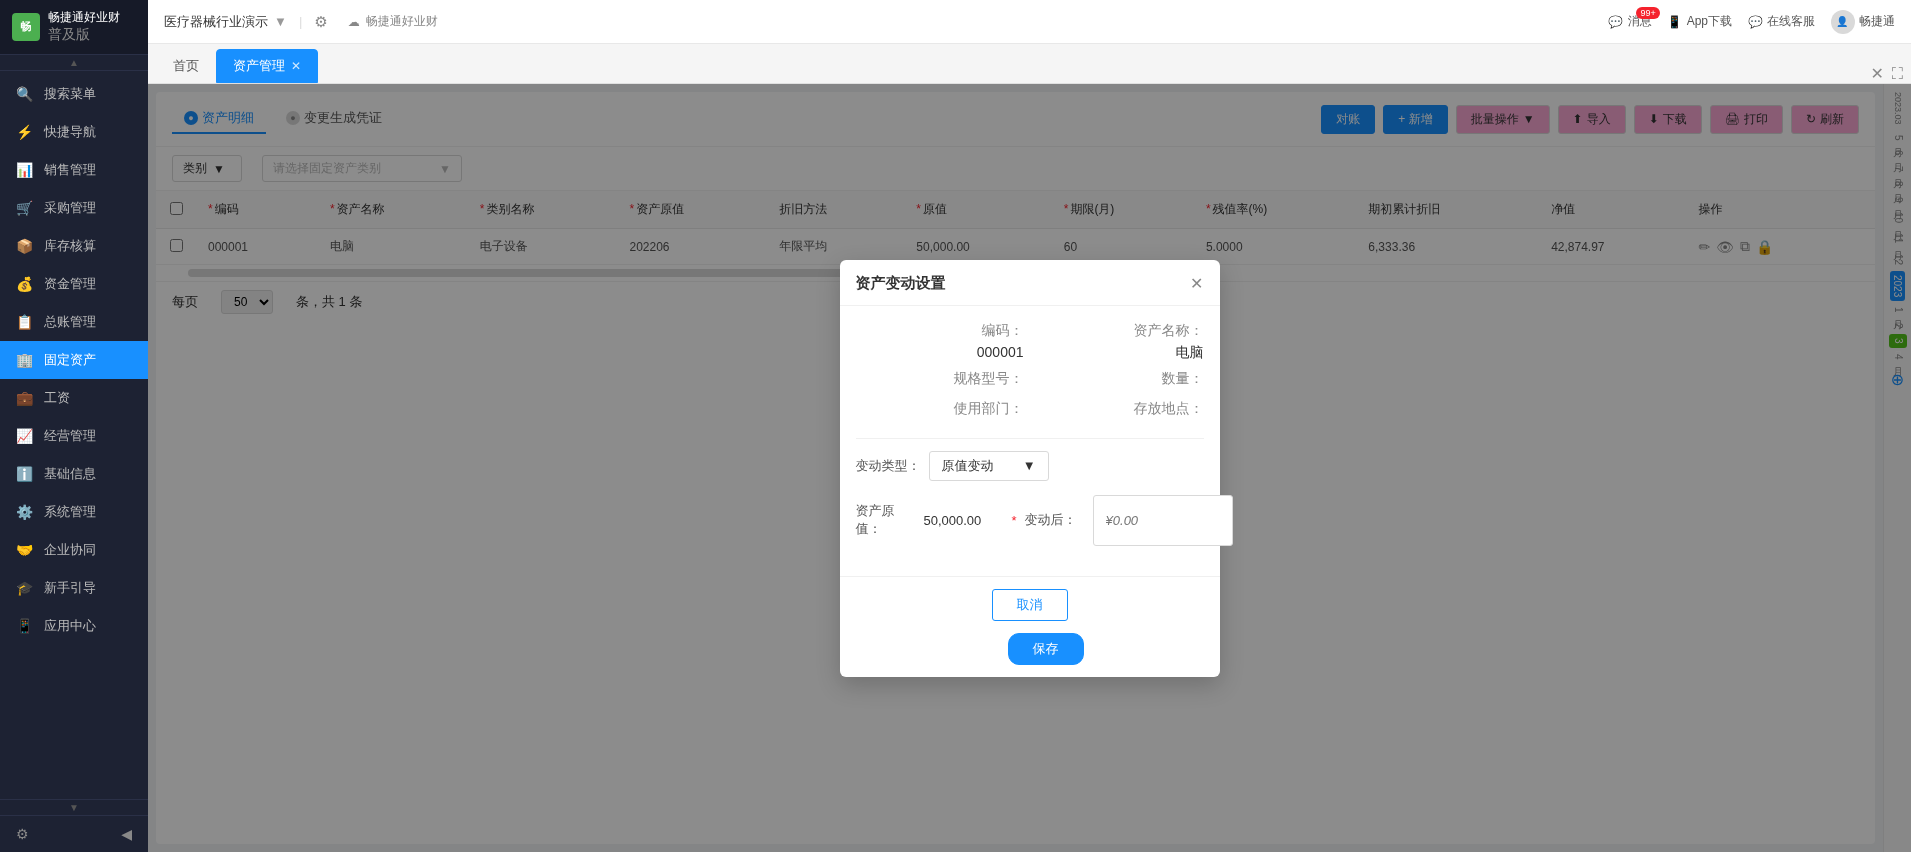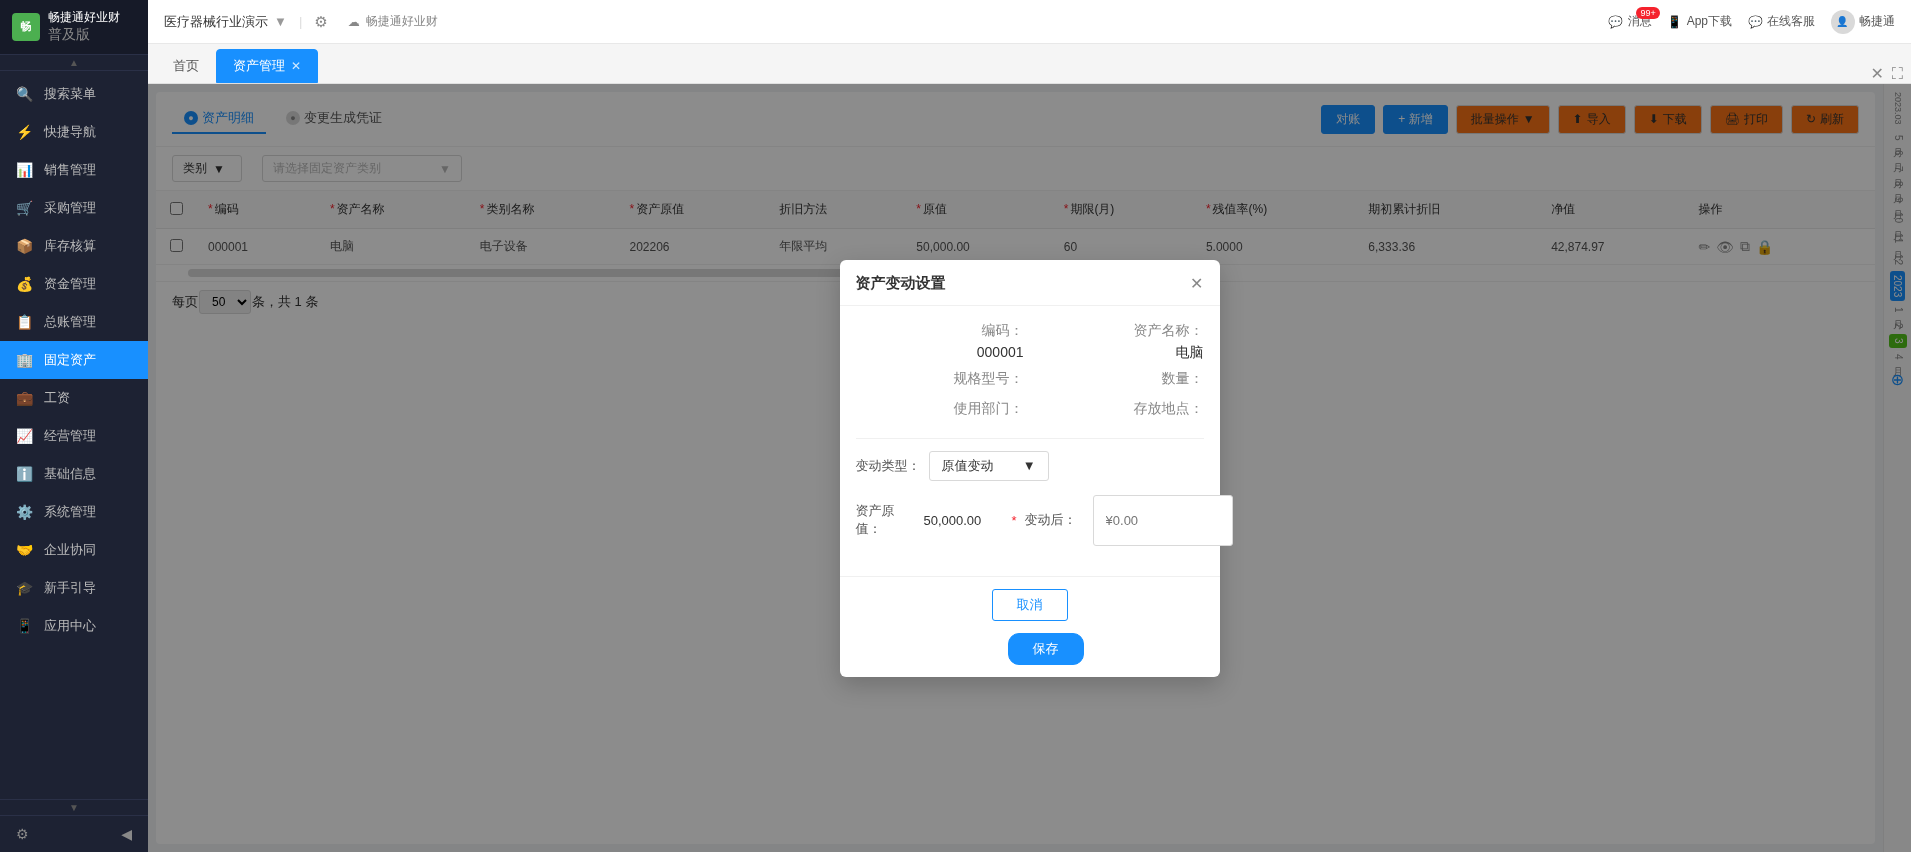--- a/index.html
+++ b/index.html
@@ -44,21 +44,21 @@
 
     
     .content { flex: 1; display: flex; overflow: hidden; position: relative; }
 
     
     .page-content { flex: 1; overflow: auto; background: #f0f2f5; padding: 0; }
     .page-inner { background: #fff; margin: 8px; border-radius: 4px; min-height: calc(100% - 16px); }
 
     
     .toolbar { padding: 12px 16px; display: flex; align-items: center; gap: 8px; border-bottom: 1px solid #f0f0f0; }
-    .btn { padding: 5px 14px; border: 1px solid #d9d9d9; background: #f97316; border-radius: 3px; cursor: pointer; font-size: 12px; display: flex; align-items: center; gap: 4px; color: #333; }
+    .btn { padding: 5px 14px; border: 1px solid #d9d9d9; background: #f9a8d4; border-radius: 3px; cursor: pointer; font-size: 12px; display: flex; align-items: center; gap: 4px; color: #333; }
     .btn-primary { background: #1890ff; border-color: #1890ff; color: #fff; }
     .btn-tab { padding: 5px 12px; background: transparent; border: none; border-bottom: 2px solid transparent; cursor: pointer; font-size: 13px; color: #555; display: flex; align-items: center; gap: 6px; }
     .btn-tab.active { border-bottom-color: #1890ff; color: #1890ff; }
 
     
     .filter-row { padding: 8px 16px; display: flex; align-items: center; gap: 20px; border-bottom: 1px solid #f0f0f0; }
     .filter-select { padding: 4px 10px; border: 1px solid #d9d9d9; border-radius: 3px; font-size: 12px; background: #fff; cursor: pointer; display: flex; align-items: center; gap: 6px; min-width: 70px; }
     .filter-input { padding: 4px 10px; border: 1px solid #d9d9d9; border-radius: 3px; font-size: 12px; background: #fff; min-width: 200px; display: flex; align-items: center; gap: 6px; color: #bbb; }
 
     
@@ -76,21 +76,21 @@
     .subtotal-row td { background: #f9f9f9; color: #333; }
     .subtotal-label { color: #1890ff; font-size: 11px; }
 
     
     .right-sidebar { width: 28px; background: #f7f7f7; border-left: 1px solid #e8e8e8; display: flex; flex-direction: column; align-items: center; padding: 4px 0; gap: 2px; flex-shrink: 0; }
     .cal-item { font-size: 10px; color: #888; writing-mode: vertical-rl; cursor: pointer; padding: 4px 2px; text-align: center; }
     .cal-item.highlight { background: #1890ff; color: #fff; border-radius: 3px; }
     .cal-item.today { background: #52c41a; color: #fff; border-radius: 3px; }
 
     
-    .bottom-bar { padding: 8px 16px; border-top: 1px solid #f0f0f0; display: flex; align-items: center; gap: 1px; background: #fff; }
+    .bottom-bar { padding: 8px 16px; border-top: 1px solid #f0f0f0; display: flex; align-items: center; gap: 23px; background: #fff; }
     .page-select { padding: 3px 8px; border: 1px solid #d9d9d9; border-radius: 3px; font-size: 12px; }
 
     
     .scroll-track { margin: 0 16px; }
     .scroll-thumb { height: 8px; background: #d9d9d9; border-radius: 4px; width: 55%; }
 
     
     .overlay { position: absolute; top: 0; left: 0; right: 0; bottom: 0; background: rgba(0,0,0,0.45); z-index: 100; display: flex; align-items: center; justify-content: center; }
 
     
@@ -101,21 +101,21 @@
     .dialog-body { padding: 16px; }
     .dialog-info-grid { display: grid; grid-template-columns: 1fr 1fr; gap: 8px 12px; margin-bottom: 16px; }
     .dialog-info-item { display: flex; align-items: flex-end; gap: 4px; font-size: 14px; flex-direction: column; }
     .dialog-info-label { color: #888; }
     .dialog-info-value { color: #333; font-weight: 500; }
     .dialog-divider { border: none; border-top: 1px solid #f0f0f0; margin: 12px 0; }
     .dialog-field { display: flex; align-items: center; gap: 8px; margin-bottom: 14px; }
     .dialog-field-label { color: #555; font-size: 13px; min-width: 60px; }
     .dialog-field-value { color: #333; font-size: 13px; min-width: 80px; }
     .dialog-select { padding: 5px 12px; border: 1px solid #d9d9d9; border-radius: 3px; font-size: 13px; background: #fff; cursor: pointer; display: flex; align-items: center; gap: 8px; min-width: 120px; }
-    .dialog-input { padding: 17px 12px; border: 1px solid #d9d9d9; border-radius: 3px; font-size: 13px; background: #fff; min-width: 140px; flex: 1; outline: none; color: #ec4899; }
+    .dialog-input { padding: 17px 12px; border: 1px solid #d9d9d9; border-radius: 3px; font-size: 13px; background: #fff; min-width: 140px; flex: 1; outline: none; color: #ec4899; font-style: italic; }
     .required-star { color: #f5222d; }
     .dialog-footer { padding: 12px 16px; display: flex; align-items: center; justify-content: center; gap: 12px; border-top: 1px solid #f0f0f0; flex-direction: column; }
     .btn-cancel { padding: 6px 24px; border: 1px solid #1890ff; background: #fff; color: #1890ff; border-radius: 3px; cursor: pointer; font-size: 13px; }
     .btn-save { padding: 6px 24px; border: 1px solid #1890ff; background: #1890ff; color: #fff; border-radius: 11px; cursor: pointer; font-size: 13px; margin-left: 32px; }
   </style>
 </head>
 <body>
 
 <div class="sidebar">
   <div class="sidebar-header">

